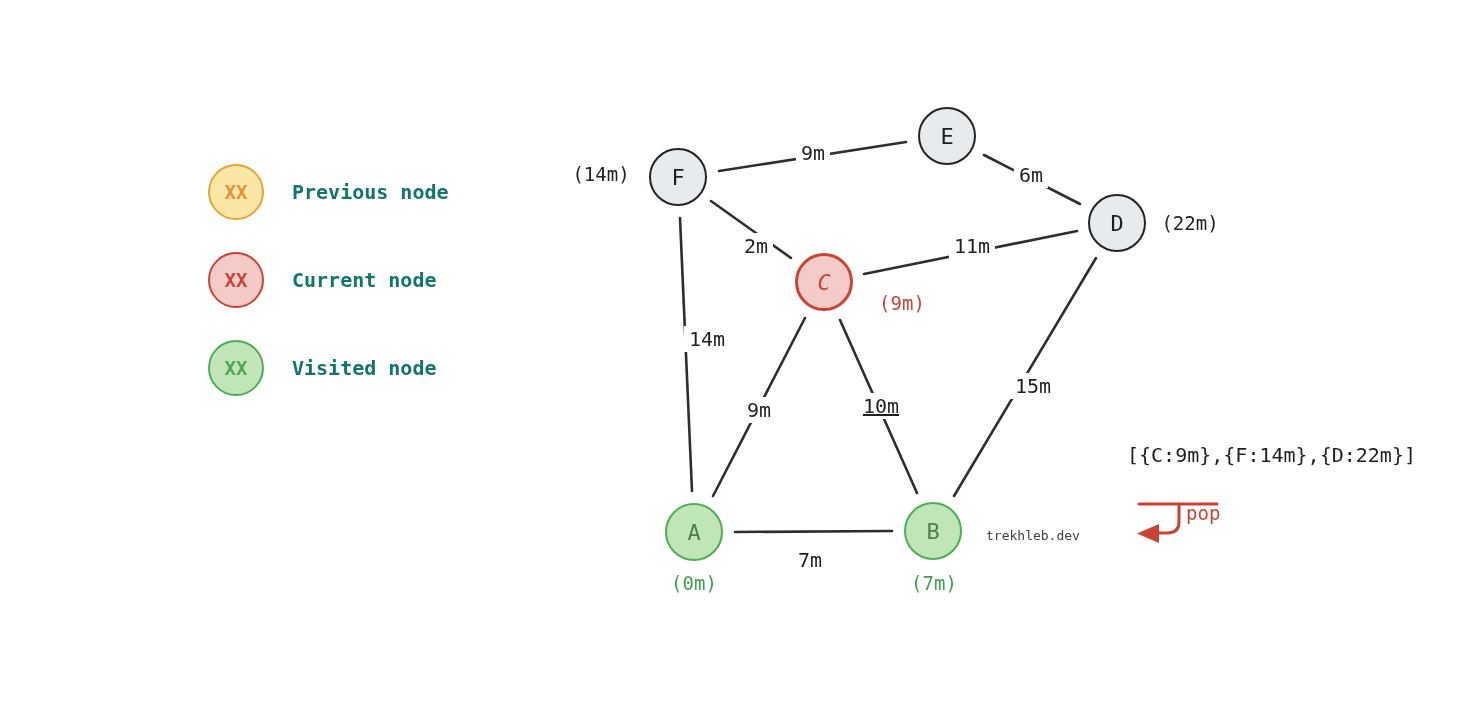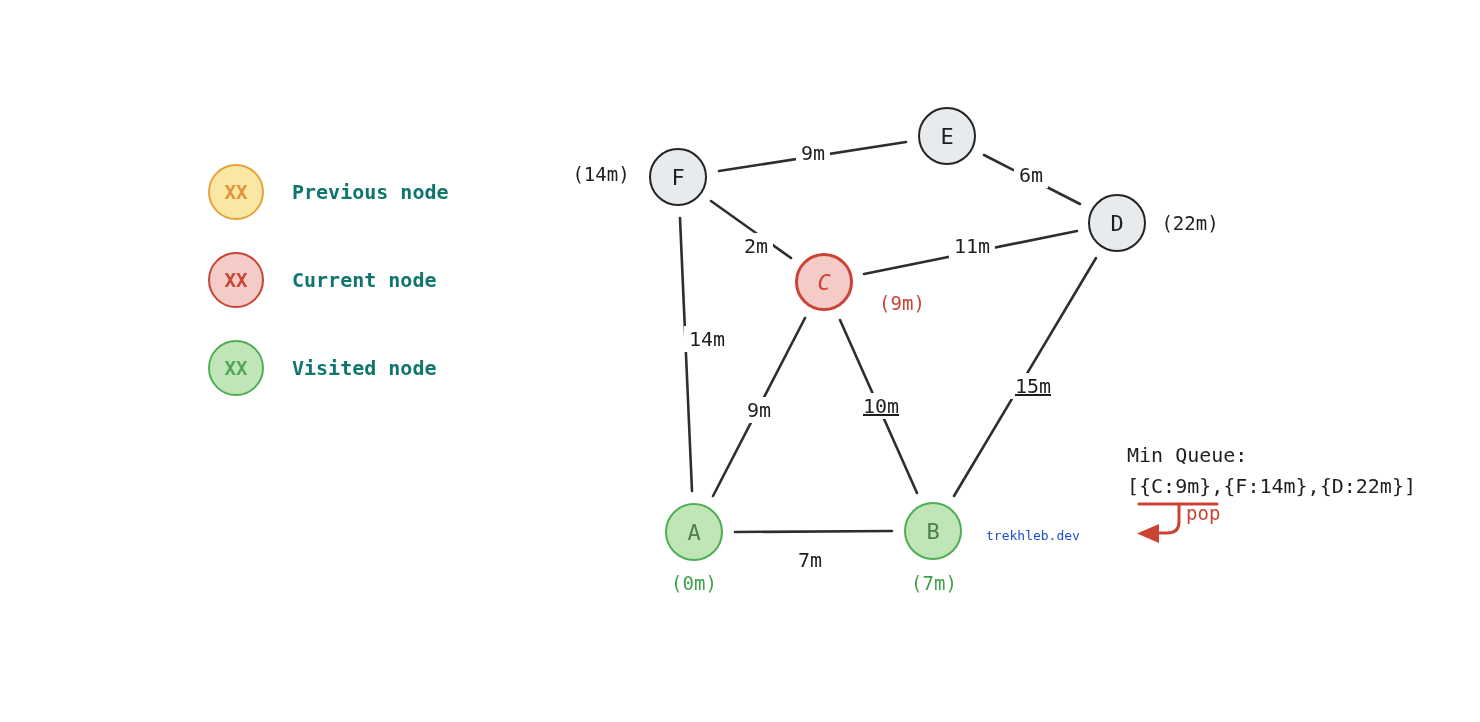--- a/index.html
+++ b/index.html
@@ -95,21 +95,21 @@
     left: 1186px; top: 502px;
     font-size: 19px;
     color: #cb4335;
     text-align: center;
   }
 
   .watermark {
     position: absolute;
     left: 986px; top: 528px;
     font-size: 13px;
-    color: #1d4ed8;
+    color: #404040;
     white-space: nowrap;
   }
 </style>
 </head>
 <body>
 
 <div class="canvas">
 
   <svg class="edges-svg" viewBox="0 0 1480 722">
     <line class="edge-line" x1="719" y1="171" x2="906" y2="142"></line>
@@ -175,24 +175,23 @@
   <div class="dist green" style="left:694px;  top:583px;">(0m)</div>
   <div class="dist green" style="left:934px;  top:583px;">(7m)</div>
 
   <div class="edge-label" style="left:813px;  top:153px;">9m</div>
   <div class="edge-label" style="left:1031px; top:175px;">6m</div>
   <div class="edge-label" style="left:756px;  top:246px;">2m</div>
   <div class="edge-label" style="left:972px;  top:246px;">11m</div>
   <div class="edge-label" style="left:683px;  top:339px;margin-left:24px;">14m</div>
   <div class="edge-label" style="left:759px;  top:410px;">9m</div>
   <div class="edge-label" style="left:881px;  top:406px;text-decoration:underline;">10m</div>
-  <div class="edge-label" style="left:1033px; top:386px;text-decoration:underline;">15m</div>
+  <div class="edge-label" style="left:1033px; top:386px;">15m</div>
   <div class="edge-label" style="left:810px;  top:560px;">7m</div>
 
   <div class="queue">
-    <div>Min Queue:</div>
     <div>[{C:9m},{F:14m},{D:22m}]</div>
   </div>
   <div class="pop-label">pop</div>
 
   <div class="watermark">trekhleb.dev</div>
 
 </div>
 
 </body></html>

